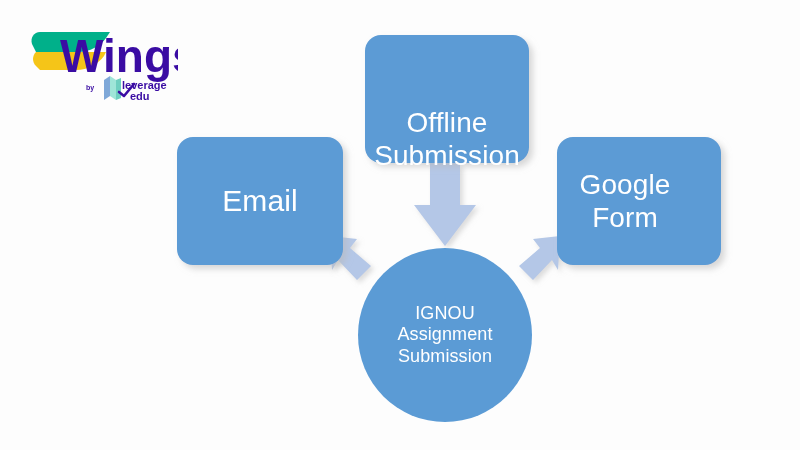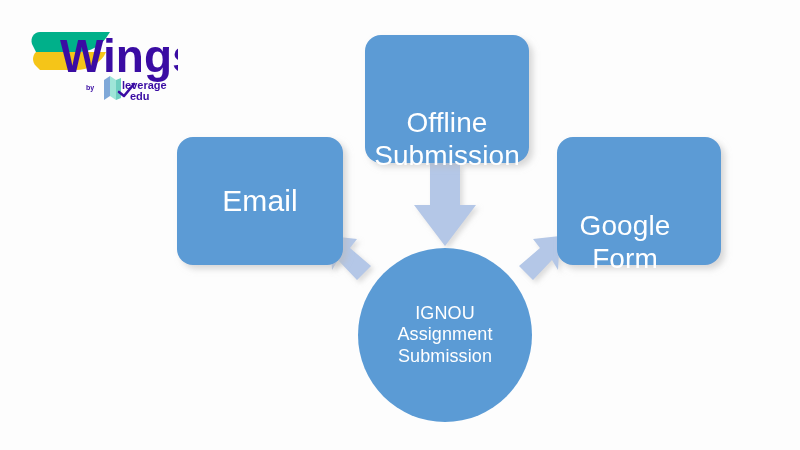--- a/index.html
+++ b/index.html
@@ -60,21 +60,20 @@
     text-align: right;
   }
   #label-offline {
     left: 365px; top: 35px; width: 164px; height: 144px;
     font-size: 28px;
     margin-top: 32px;
   }
   #label-google {
     left: 557px; top: 137px; width: 136px; height: 128px;
     font-size: 28px;
-    margin-top: 41px;
   }
   #label-center {
     left: 358px; top: 250px; width: 174px; height: 170px;
     font-size: 18px;
   }
 </style>
 </head>
 <body>
 
 <div id="canvas">

